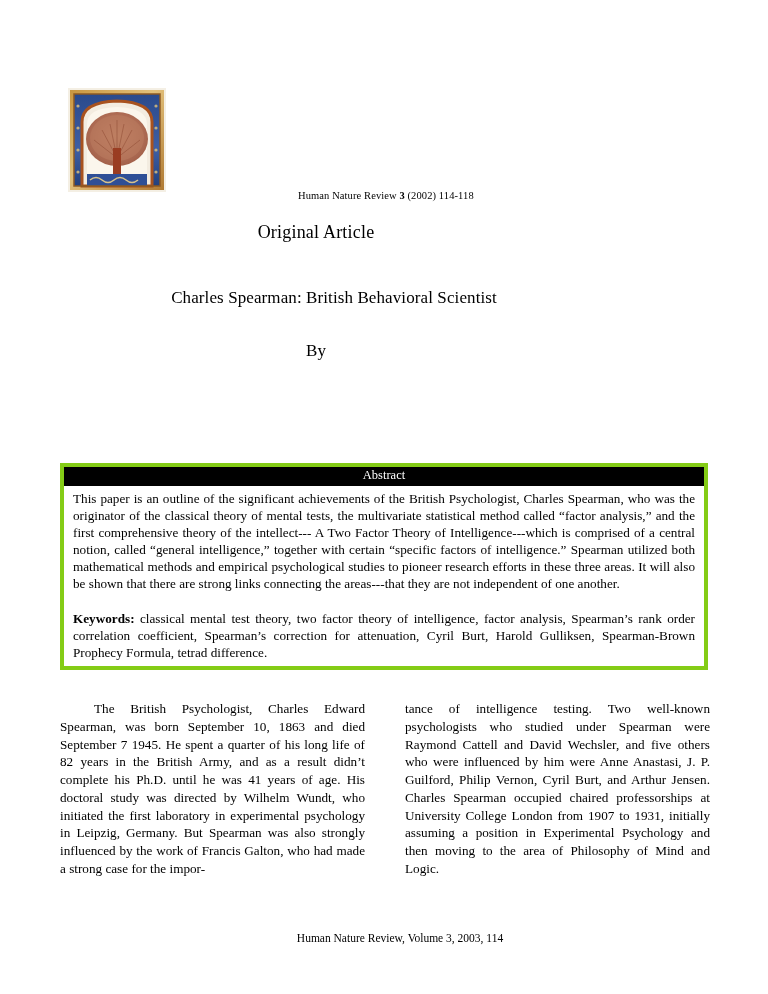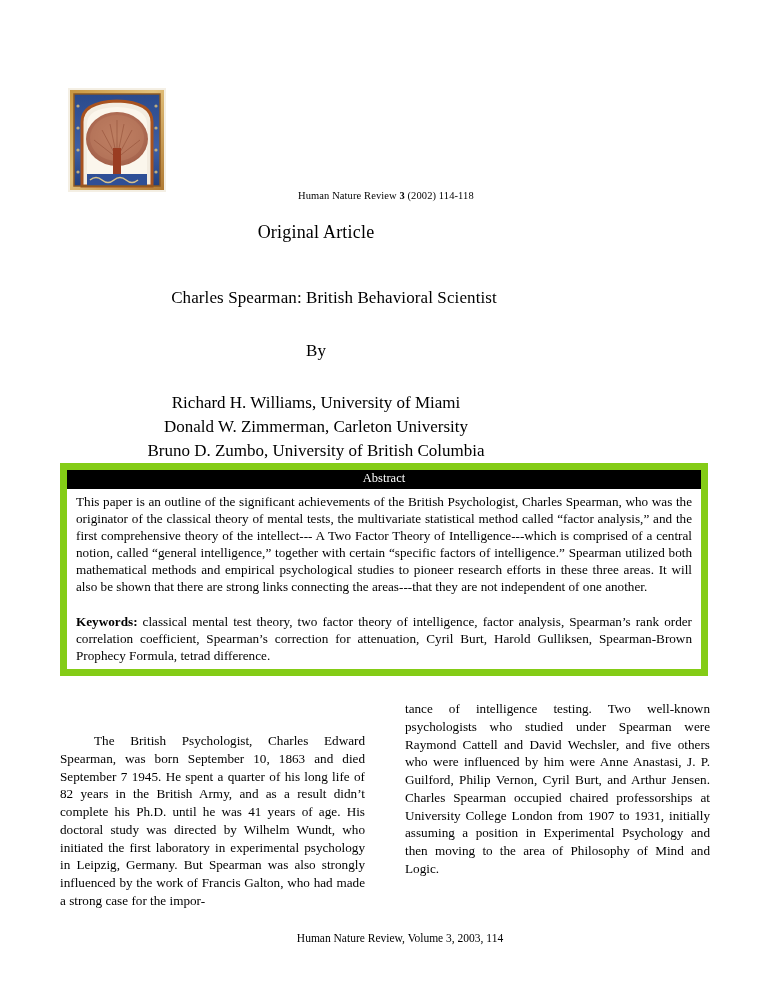--- a/index.html
+++ b/index.html
@@ -107,21 +107,21 @@
     line-height: 1.42;
   }
   .author-line { display: block; }
 
   
   .abstract-box {
     position: absolute;
     left: 60px;
     top: 463px;
     width: 648px;
-    border: 7px solid #84cc16;
+    border: 4px solid #84cc16;
     box-sizing: border-box;
     background: #ffffff;
   }
   .abstract-head {
     background: #000000;
     color: #ffffff;
     text-align: center;
     font-size: 12.5px;
     padding: 1px 0 2px 0;
     line-height: 1.25;
@@ -155,21 +155,21 @@
     display: flex;
     gap: 40px;
   }
   .col {
     width: 305px;
     font-size: 13.2px;
     line-height: 1.345;
     text-align: justify;
   }
   .col p { margin: 0; }
-  .col p.indent { text-indent: 34px; margin-top: 32px; }
+  .col p.indent { text-indent: 34px; }
 
   
   .footer {
     position: absolute;
     top: 932px;
     left: 16px;
     width: 768px;
     text-align: center;
     font-size: 11.5px;
   }
@@ -238,26 +238,20 @@
 
     <div class="citation-line">
       <span>Human Nature Review </span><b>3</b><span> (2002) 114-118</span>
     </div>
   </div>
 
   <div class="title-block">
     <div class="article-type">Original Article</div>
     <div class="article-title">Charles Spearman: British Behavioral Scientist</div>
     <div class="by-word">By</div>
-    <div class="authors">
-      <span class="author-line">Richard H. Williams, University of Miami</span>
-      <span class="author-line">Donald W. Zimmerman, Carleton University</span>
-      <span class="author-line">Bruno D. Zumbo, University of British Columbia</span>
-      <span class="author-line">Donald Ross, New York Psychiatric Institute</span>
-    </div>
   </div>
 
   <div class="abstract-box">
     <div class="abstract-head">Abstract</div>
     <div class="abstract-body">
       <p class="abstract-text">This paper is an outline of the significant achievements of the British Psychologist, Charles Spearman, who was the originator of the classical theory of mental tests, the multivariate statistical method called “factor analysis,” and the first comprehensive theory of the intellect--- A Two Factor Theory of Intelligence---which is comprised of a central notion, called “general intelligence,”  together with certain “specific factors of intelligence.” Spearman utilized both mathematical methods and empirical psychological studies to pioneer research efforts in these three areas. It will also be shown that there are strong links connecting the areas---that they are not independent of one another.</p>
       <p class="keywords-text"><span class="keywords-label">Keywords:</span><span> classical mental test theory, two factor theory of intelligence, factor analysis, Spearman’s rank order correlation coefficient, Spearman’s correction for attenuation, Cyril Burt, Harold Gulliksen, Spearman-Brown Prophecy Formula, tetrad difference.</span></p>
     </div>
   </div>
 

